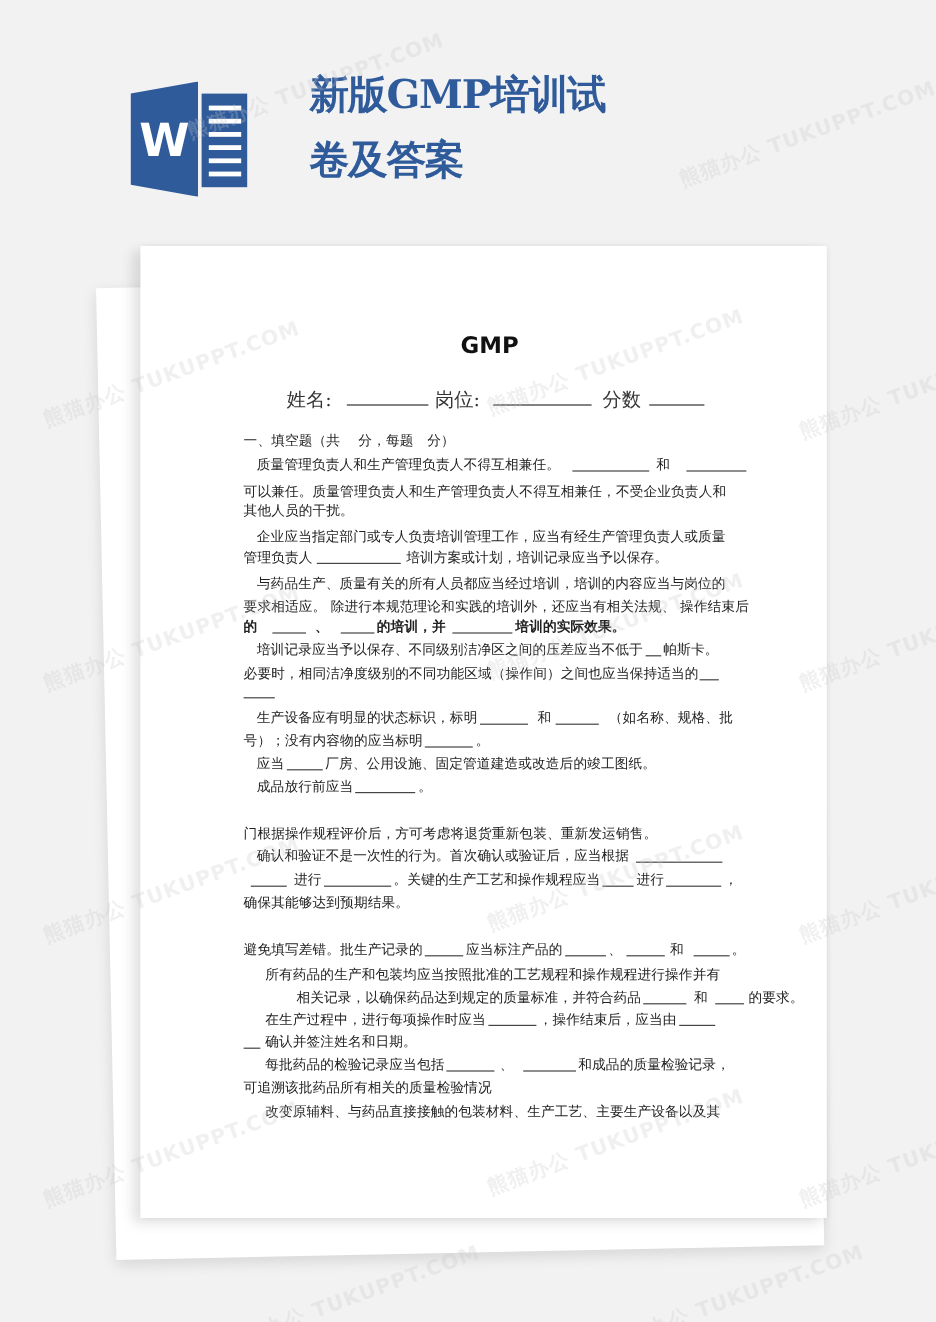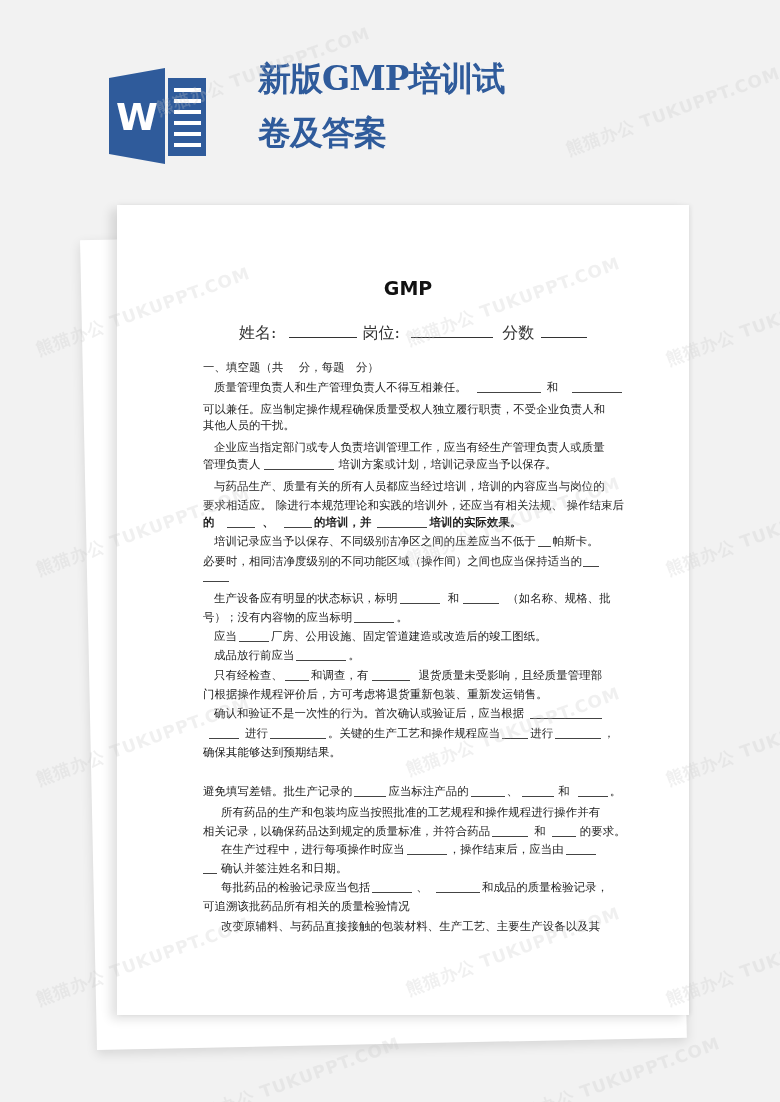--- a/index.html
+++ b/index.html
@@ -100,21 +100,21 @@
     <span class="blank" style="width:82px;margin-left:6px;"></span>
     <span style="margin-left:4px;">分数</span>
     <span class="blank" style="width:46px;margin-left:2px;"></span>
   </div>
 
   <div class="ln" style="top:155px;left:86px;">一、填空题（共　 分，每题　分）</div>
 
   <div class="ln ind" style="top:175px;">
     <span>质量管理负责人和生产管理负责人不得互相兼任。</span><span class="u" style="width:64px;margin:0 6px 0 10px;"></span><span>和</span><span class="u" style="width:50px;margin-left:14px;"></span>
   </div>
-  <div class="ln" style="top:197px;">可以兼任。应当制定操作规程确保质量受权人独立履行职责，不受企业负责人和</div>
+  <div class="ln" style="top:197px;">可以兼任。质量管理负责人和生产管理负责人不得互相兼任，不受企业负责人和</div>
   <div class="ln" style="top:213px;">其他人员的干扰。</div>
   <div class="ln ind" style="top:235px;">企业应当指定部门或专人负责培训管理工作，应当有经生产管理负责人或质量</div>
   <div class="ln" style="top:252px;">
     <span>管理负责人</span><span class="u" style="width:70px;margin:0 4px;"></span><span>培训方案或计划，培训记录应当予以保存。</span>
   </div>
   <div class="ln ind" style="top:274px;">与药品生产、质量有关的所有人员都应当经过培训，培训的内容应当与岗位的</div>
   <div class="ln" style="top:293px;">要求相适应。 除进行本规范理论和实践的培训外，还应当有相关法规、 操作结束后</div>
   <div class="ln" style="top:310px;font-weight:bold;">
     <span>的</span><span class="u" style="width:28px;margin:0 8px 0 12px;"></span><span>、</span><span class="u" style="width:28px;margin:0 2px 0 10px;"></span><span>的培训，并</span><span class="u" style="width:50px;margin:0 2px 0 6px;"></span><span>培训的实际效果。</span>
   </div>
@@ -130,36 +130,33 @@
   </div>
   <div class="ln" style="top:405px;">
     <span>号）；没有内容物的应当标明</span><span class="u" style="width:40px;margin:0 2px;"></span><span>。</span>
   </div>
   <div class="ln ind" style="top:424px;">
     <span>应当</span><span class="u" style="width:30px;margin:0 2px;"></span><span>厂房、公用设施、固定管道建造或改造后的竣工图纸。</span>
   </div>
   <div class="ln ind" style="top:443px;">
     <span>成品放行前应当</span><span class="u" style="width:50px;margin:0 2px;"></span><span>。</span>
   </div>
-  <div class="ln ind" style="top:463px;">
-    <span>只有经检查、</span><span class="u" style="width:24px;margin:0 2px;"></span><span>和调查，有</span><span class="u" style="width:38px;margin:0 8px 0 4px;"></span><span>退货质量未受影响，且经质量管理部</span>
-  </div>
   <div class="ln" style="top:482px;">门根据操作规程评价后，方可考虑将退货重新包装、重新发运销售。</div>
   <div class="ln ind" style="top:501px;">
     <span>确认和验证不是一次性的行为。首次确认或验证后，应当根据</span><span class="u" style="width:72px;margin-left:6px;"></span>
   </div>
   <div class="ln" style="top:521px;">
     <span class="u" style="width:30px;margin:0 6px 0 6px;"></span><span>进行</span><span class="u" style="width:56px;margin:0 2px;"></span><span>。关键的生产工艺和操作规程应当</span><span class="u" style="width:26px;margin:0 2px;"></span><span>进行</span><span class="u" style="width:46px;margin:0 2px;"></span><span>，</span>
   </div>
   <div class="ln" style="top:540px;">确保其能够达到预期结果。</div>
   <div class="ln" style="top:579px;">
     <span>避免填写差错。批生产记录的</span><span class="u" style="width:32px;margin:0 2px;"></span><span>应当标注产品的</span><span class="u" style="width:34px;margin:0 2px;"></span><span>、</span><span class="u" style="width:32px;margin:0 4px;"></span><span>和</span><span class="u" style="width:30px;margin:0 2px 0 8px;"></span><span>。</span>
   </div>
   <div class="ln ind2" style="top:600px;">所有药品的生产和包装均应当按照批准的工艺规程和操作规程进行操作并有</div>
-  <div class="ln" style="top:619px;">
+  <div class="ln" style="top:619px;margin-left:44px;">
     <span>相关记录，以确保药品达到规定的质量标准，并符合药品</span><span class="u" style="width:36px;margin:0 6px 0 2px;"></span><span>和</span><span class="u" style="width:24px;margin:0 4px 0 6px;"></span><span>的要求。</span>
   </div>
   <div class="ln ind2" style="top:637px;">
     <span>在生产过程中，进行每项操作时应当</span><span class="u" style="width:40px;margin:0 2px;"></span><span>，操作结束后，应当由</span><span class="u" style="width:30px;margin-left:2px;"></span>
   </div>
   <div class="ln" style="top:656px;">
     <span class="u" style="width:14px;margin-right:4px;"></span><span>确认并签注姓名和日期。</span>
   </div>
   <div class="ln ind2" style="top:675px;">
     <span>每批药品的检验记录应当包括</span><span class="u" style="width:40px;margin:0 4px 0 2px;"></span><span>、</span><span class="u" style="width:44px;margin:0 2px 0 8px;"></span><span>和成品的质量检验记录，</span>

